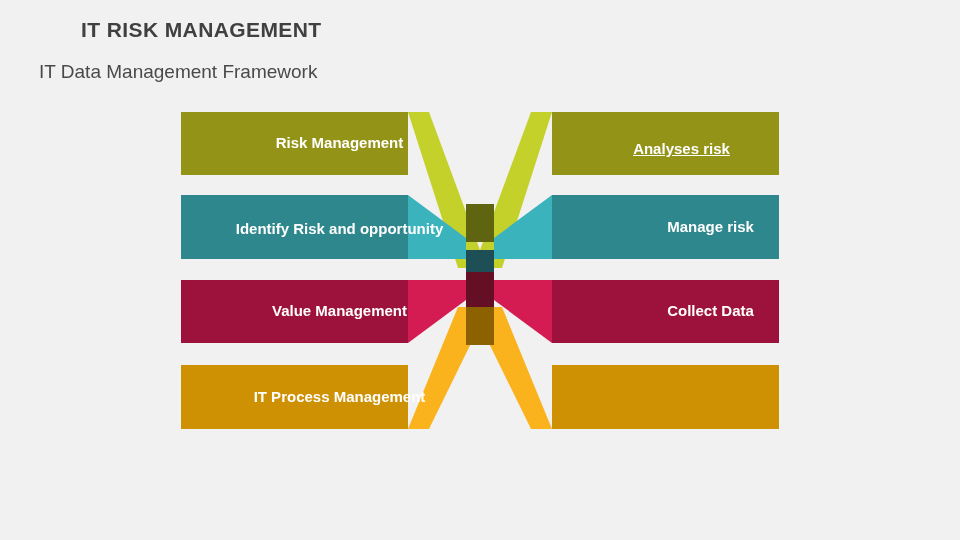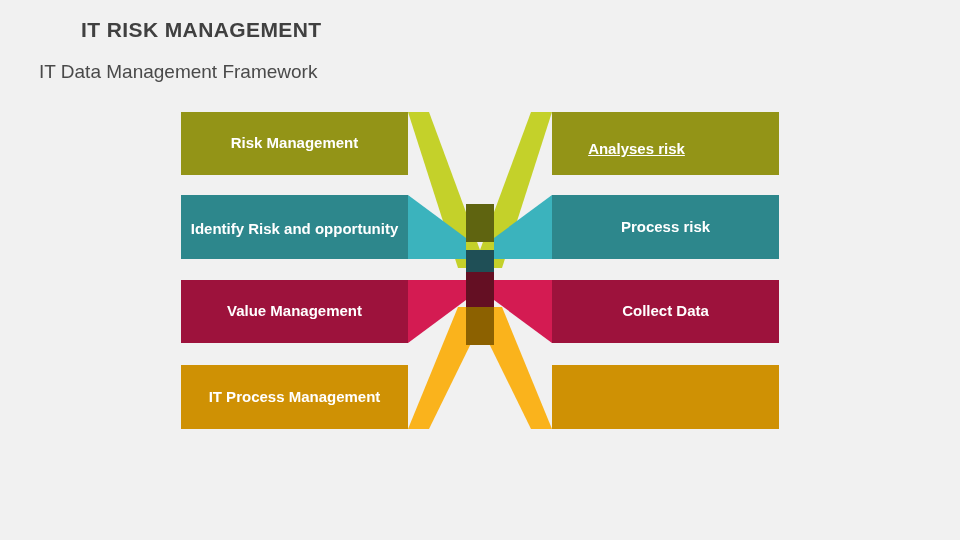--- a/index.html
+++ b/index.html
@@ -50,20 +50,21 @@
     position: absolute;
     color: #ffffff;
     font-size: 15px;
     font-weight: bold;
     text-align: center;
     line-height: 1.25;
     display: flex;
     align-items: center;
     justify-content: center;
     pointer-events: none;
+    padding-left: 45px;
   }
 </style>
 </head>
 <body>
 
 <div id="slide">
 
   <div id="title">IT RISK MANAGEMENT</div>
   <div id="subtitle">IT Data Management Framework</div>
 
@@ -101,20 +102,20 @@
     <rect id="c2" x="466" y="250" width="28" height="38" fill="#1f4f56"></rect>
     <rect id="c3" x="466" y="272" width="28" height="38" fill="#640f23"></rect>
     <rect id="c4" x="466" y="307" width="28" height="38" fill="#8c6100"></rect>
 
   </svg>
 
   <div class="bar-label" style="left:181px; top:112px; width:227px; height:63px;">Risk Management</div>
   <div class="bar-label" style="left:523px; top:112px; width:227px; height:75px;text-decoration:underline;">Analyses risk</div>
 
   <div class="bar-label" style="left:190px; top:195px; width:209px; height:68px;">Identify Risk and opportunity</div>
-  <div class="bar-label" style="left:552px; top:195px; width:227px; height:64px;">Process risk</div>
+  <div class="bar-label" style="left:552px; top:195px; width:227px; height:64px;">Manage risk</div>
 
   <div class="bar-label" style="left:181px; top:280px; width:227px; height:63px;">Value Management</div>
   <div class="bar-label" style="left:552px; top:280px; width:227px; height:63px;">Collect Data</div>
 
   <div class="bar-label" style="left:181px; top:365px; width:227px; height:64px;border-radius:28px;">IT Process Management</div>
 
 </div>
 
 </body></html>

